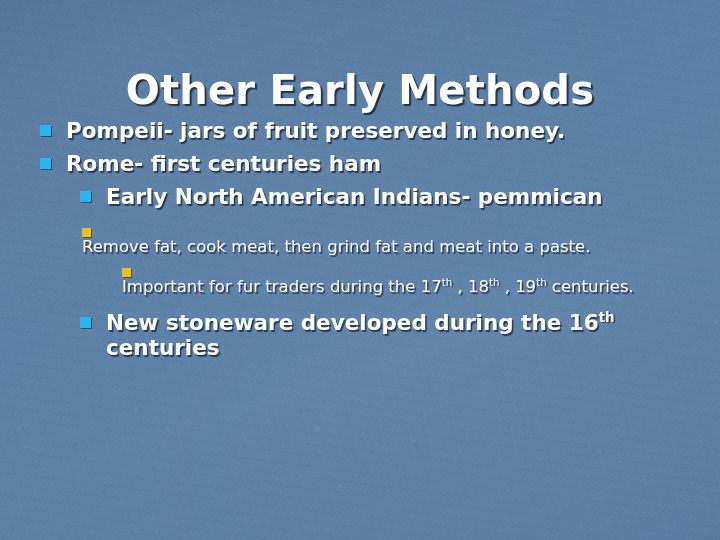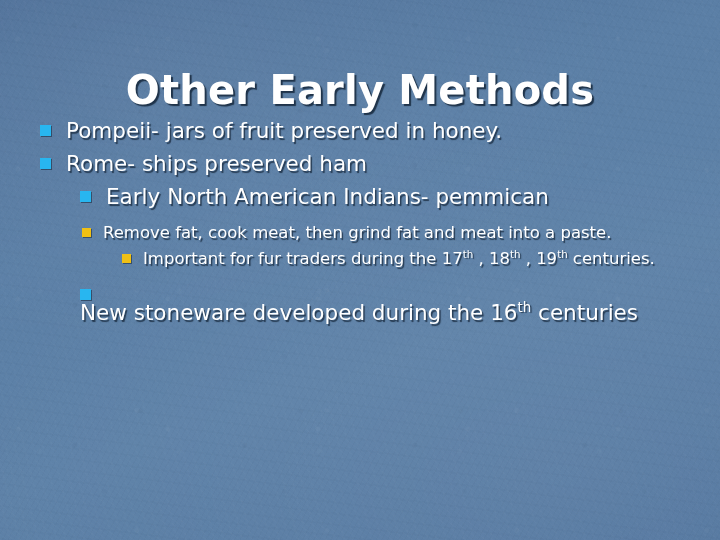--- a/index.html
+++ b/index.html
@@ -105,44 +105,46 @@
     width: 11px;
     height: 11px;
     margin-top: 7px;
     margin-right: 15px;
     flex: 0 0 auto;
     background: #28b6f0;
     box-shadow: 1px 1px 0 rgba(20,38,58,0.55);
   }
   .level-1 .bullet-text {
     flex: 1 1 auto;
+    font-weight: bold;
   }
 
   
   .level-2 {
     font-size: 16.5px;
     line-height: 19px;
     margin-left: 42px;
     margin-bottom: 7px;
+    flex-direction: column;
   }
   .level-2 .marker {
     width: 9px;
     height: 9px;
     margin-top: 5px;
     margin-right: 12px;
     flex: 0 0 auto;
     background: #f0c014;
     box-shadow: 1px 1px 0 rgba(20,38,58,0.55);
   }
   .level-2 .bullet-text {
     flex: 1 1 auto;
   }
 
   
-  .gap-before { margin-top: 10px; flex-direction: column; }
+  .gap-before { margin-top: 10px; }
   .gap-after  { margin-bottom: 14px; padding-left: 40px; }
 
   sup {
     font-size: 0.62em;
     vertical-align: super;
     line-height: 0;
     text-align: center;
   }
 </style>
 </head>
@@ -156,21 +158,21 @@
 
     <div id="body-list">
 
       <div class="bullet-row level-1">
         <span class="marker"></span>
         <span class="bullet-text">Pompeii- jars of fruit preserved in honey.</span>
       </div>
 
       <div class="bullet-row level-1">
         <span class="marker"></span>
-        <span class="bullet-text">Rome- ships preserved ham</span>
+        <span class="bullet-text">Rome- first centuries ham</span>
       </div>
 
 
       <div class="bullet-row level-1 gap-after">
         <span class="marker"></span>
         <span class="bullet-text">Early North American Indians- pemmican</span>
       </div>
 
       <div class="bullet-row level-2">
         <span class="marker"></span>

